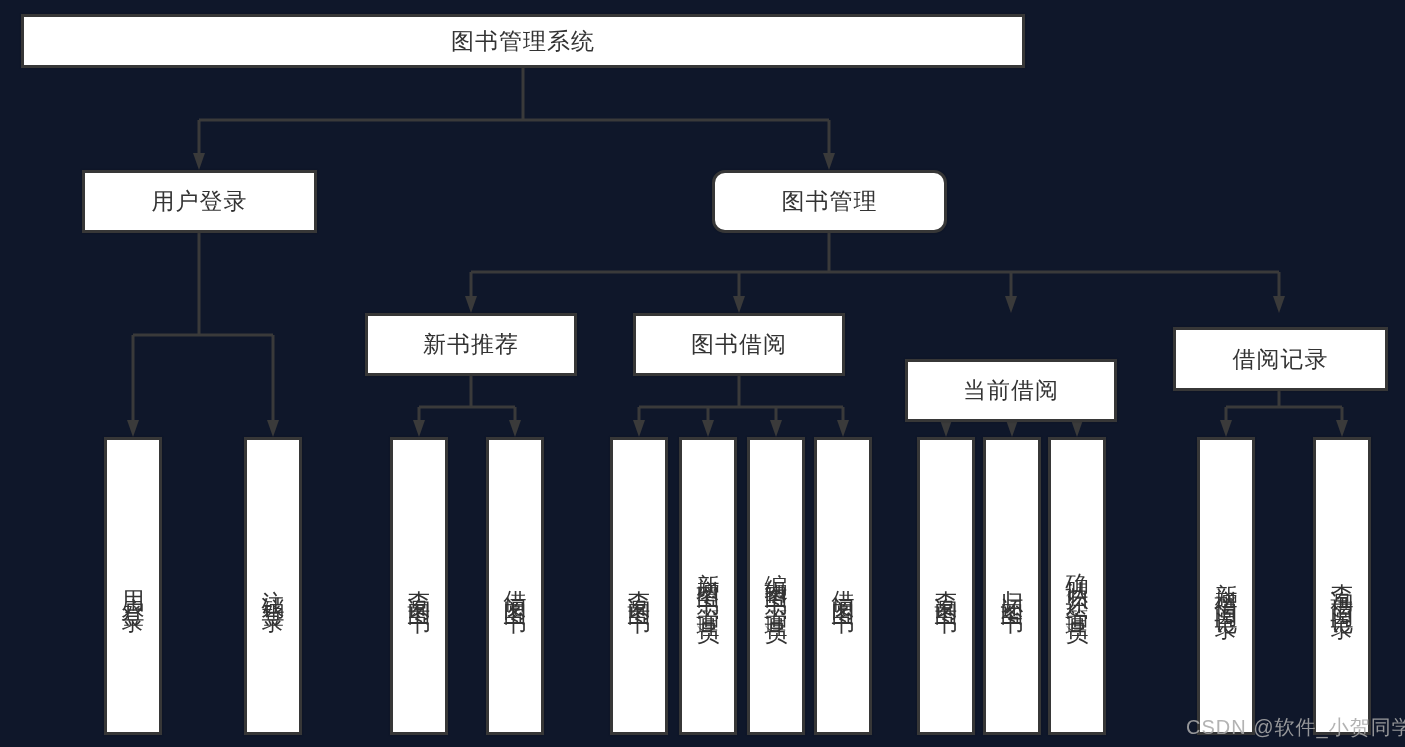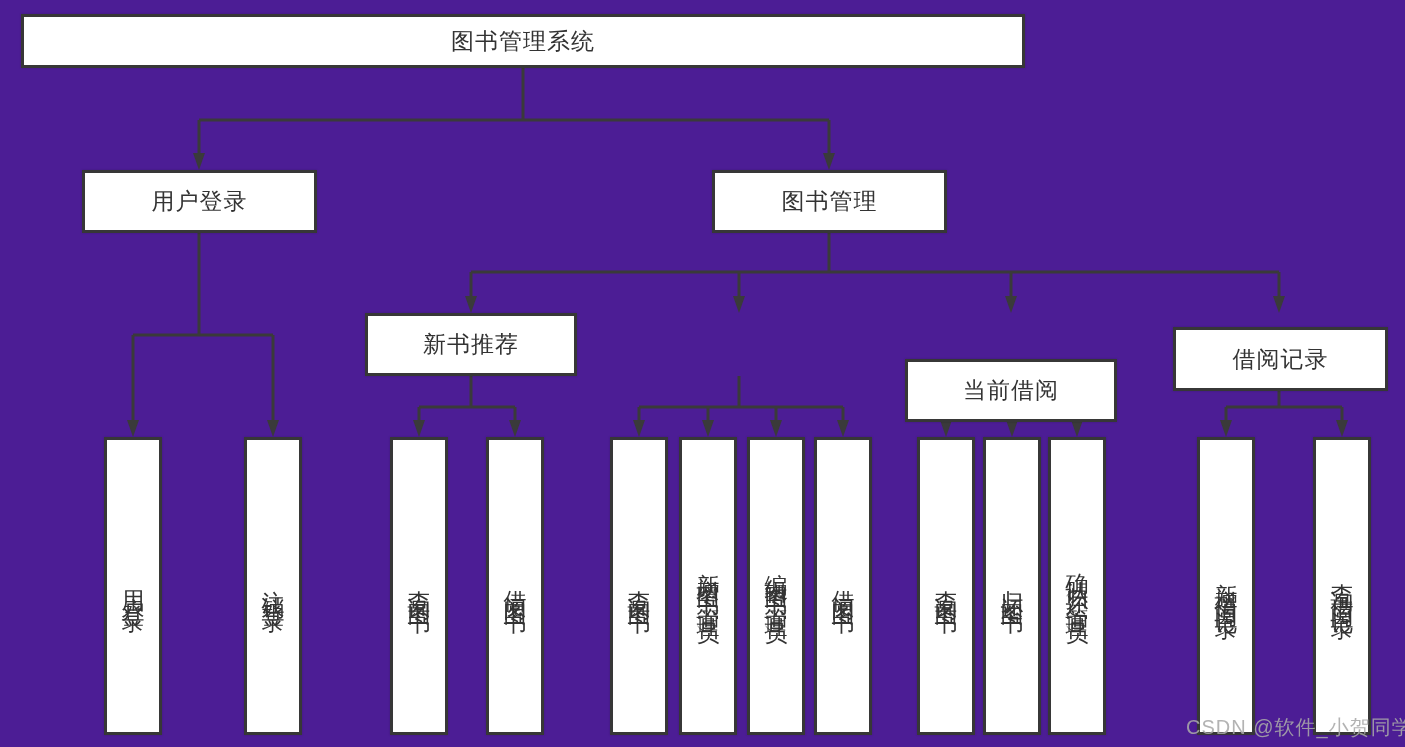--- a/index.html
+++ b/index.html
@@ -1,20 +1,20 @@
 <!DOCTYPE html>
 <html><head>
 <meta charset="utf-8">
 <style>
   html,body { margin:0; padding:0; background:#ffffff; }
   .canvas {
     position:relative;
     width:1405px;
     height:747px;
-    background:#4c1d95;
+    background:#0f172a;
     font-family:"Liberation Sans", sans-serif;
     color:#333333;
     overflow:hidden;
   }
   svg.connectors {
     position:absolute;
     left:0; top:0;
     width:1405px; height:747px;
     pointer-events:none;
   }
@@ -28,21 +28,21 @@
     justify-content:center;
     font-size:23px;
     letter-spacing:1px;
     box-shadow:0 0 2px rgba(0,0,0,0.18);
     z-index:2;
   }
   
   .n-root   { left:21px;  top:14px;  width:1004px; height:54px; }
   
   .n-b0     { left:82px;  top:170px; width:235px;  height:63px; }
-  .n-b1     { left:712px; top:170px; width:235px;  height:63px; }
+  .n-b1     { left:712px; top:170px; width:235px;  height:63px;border-radius:13px; }
   
   .n-c0     { left:365px;  top:313px; width:212px; height:63px; }
   .n-c1     { left:633px;  top:313px; width:212px; height:63px; }
   .n-c2     { left:905px;  top:313px; width:212px; height:63px;margin-top:46px; }
   .n-c3     { left:1173px; top:313px; width:215px; height:64px;margin-top:14px; }
   
   .v-node   { top:437px; width:58px; height:298px; }
   .v-node .vtext {
     writing-mode:vertical-rl;
     text-orientation:mixed;
@@ -144,20 +144,21 @@
       <polygon points="1336,420 1348,420 1342,437"></polygon>
     </g>
   </svg>
 
   <div class="node n-root">图书管理系统</div>
 
   <div class="node n-b0">用户登录</div>
   <div class="node n-b1">图书管理</div>
 
   <div class="node n-c0">新书推荐</div>
+  <div class="node n-c1">图书借阅</div>
   <div class="node n-c2">当前借阅</div>
   <div class="node n-c3">借阅记录</div>
 
   <div class="node v-node n-l0">
     <span class="vtext">用户登录</span>
   </div>
   <div class="node v-node n-l1">
     <span class="vtext">注销登录</span>
   </div>
   <div class="node v-node n-l2">

